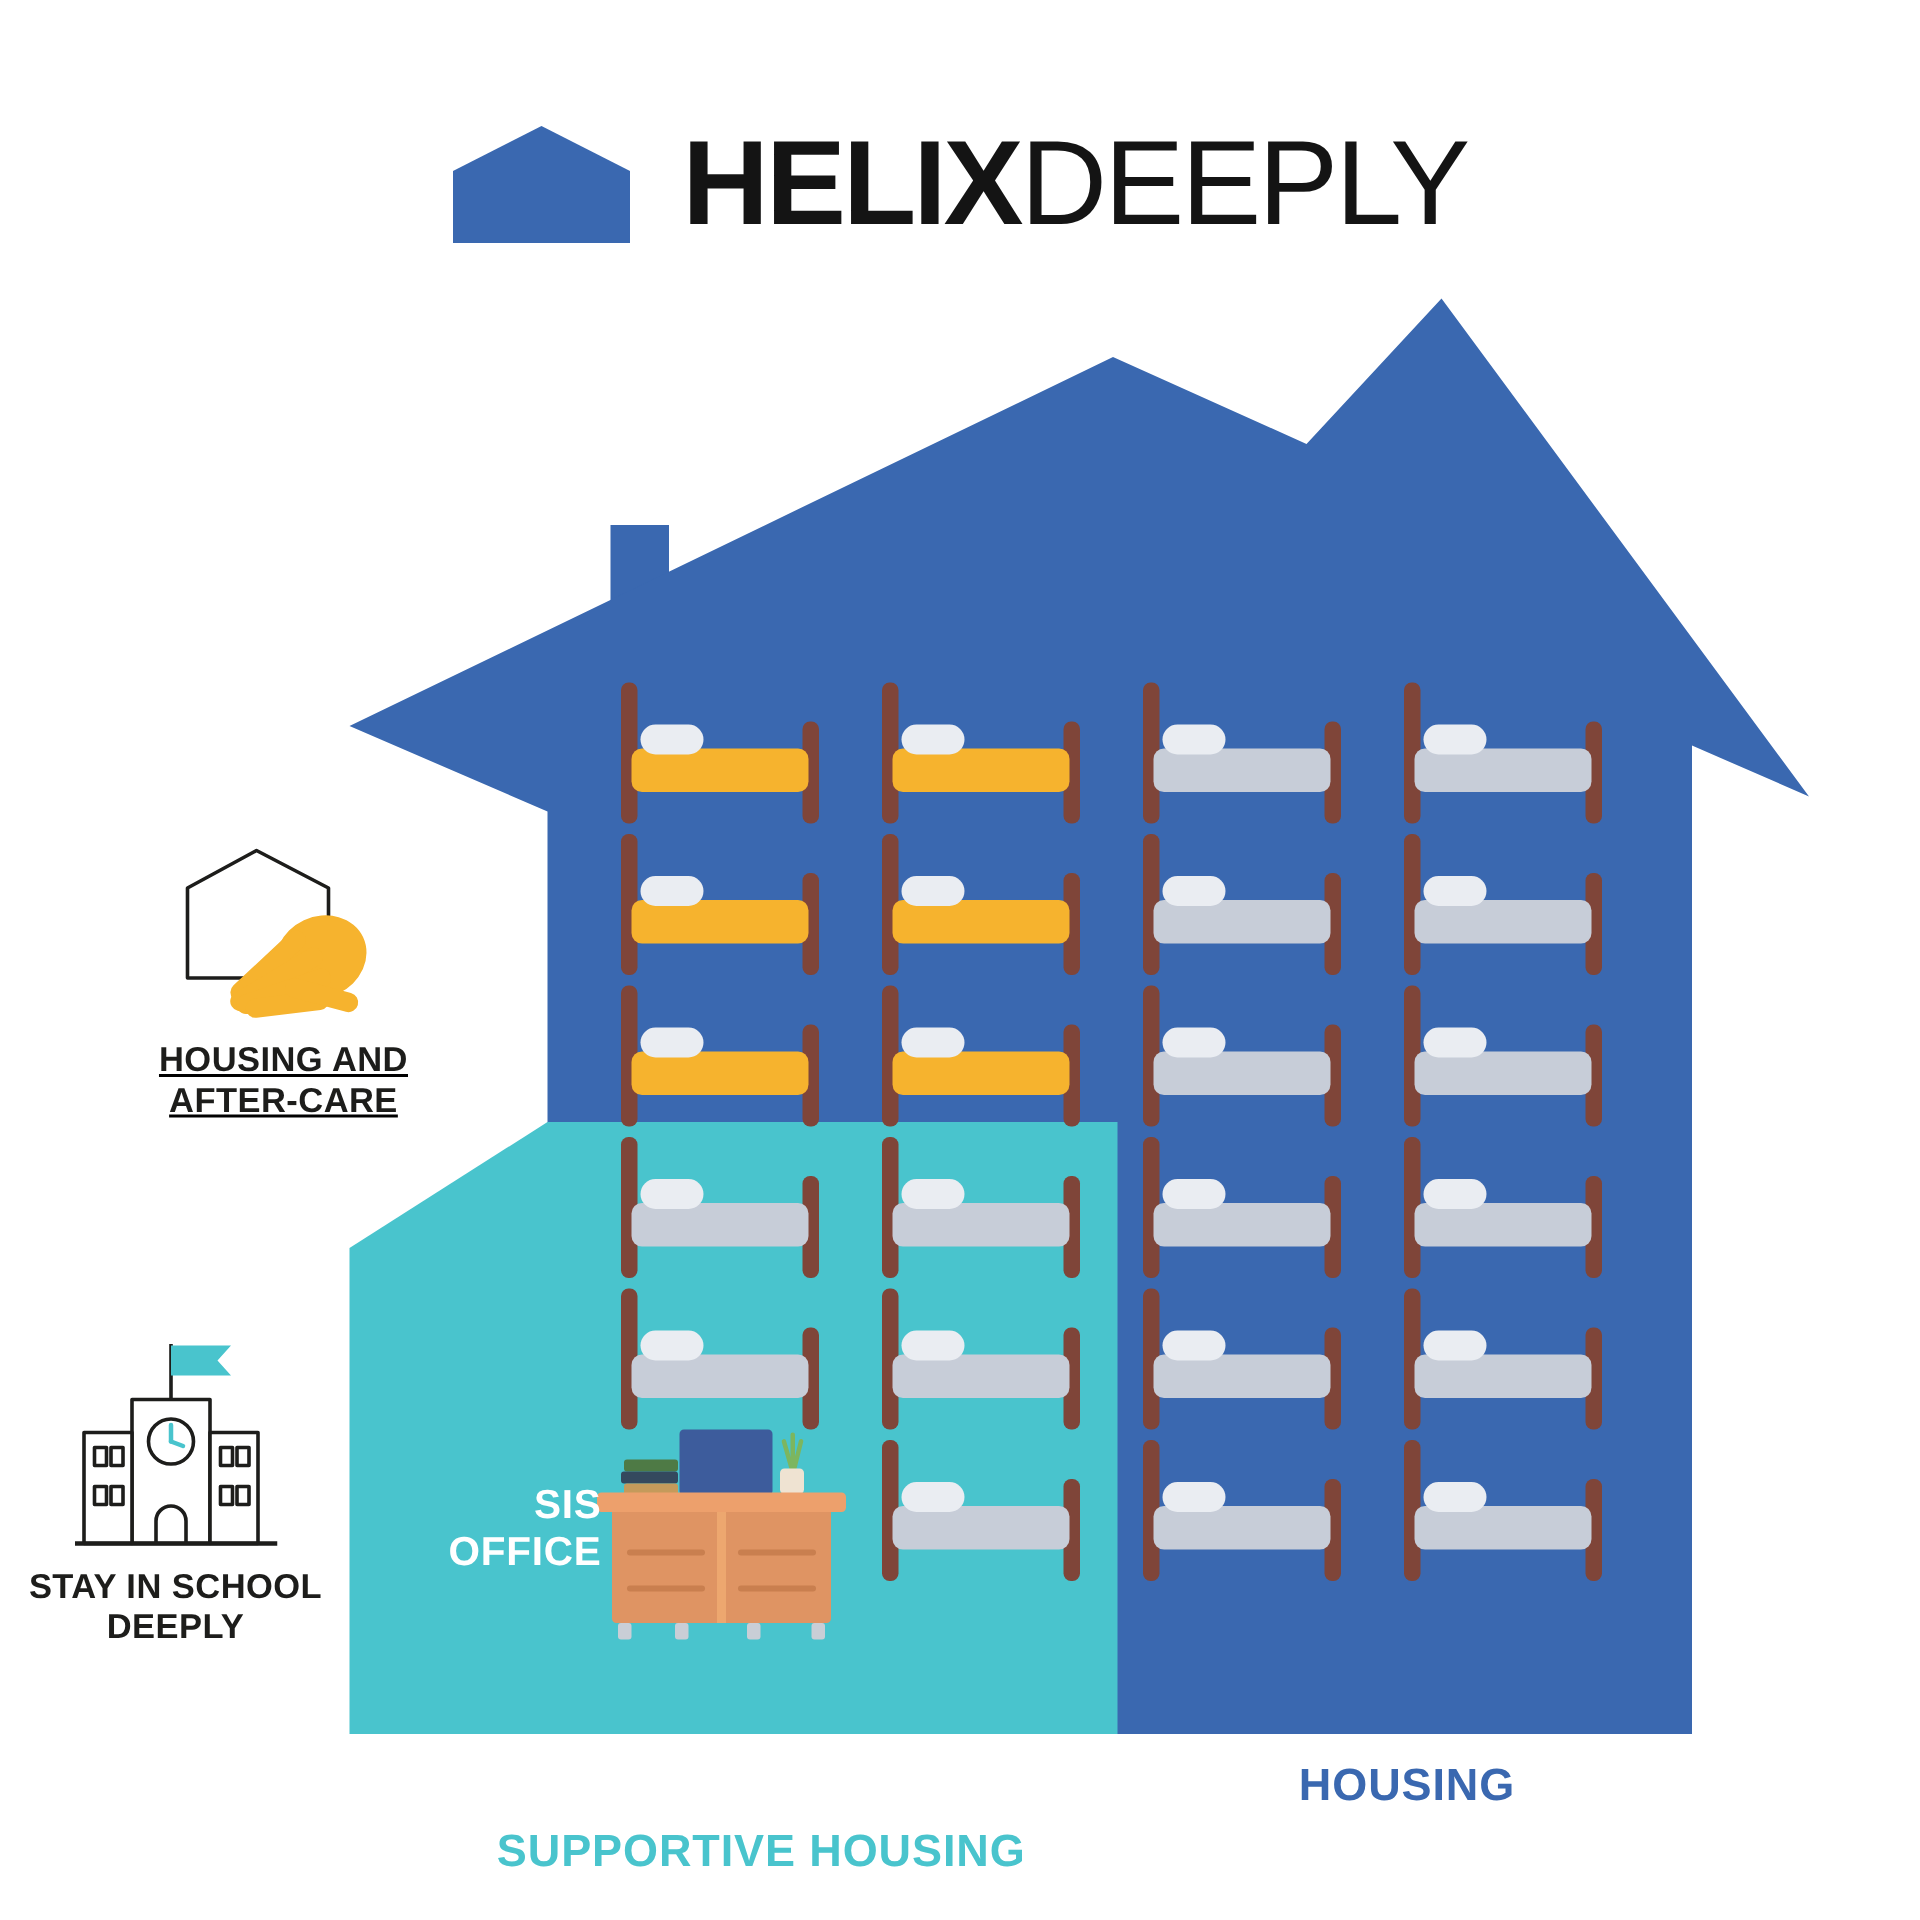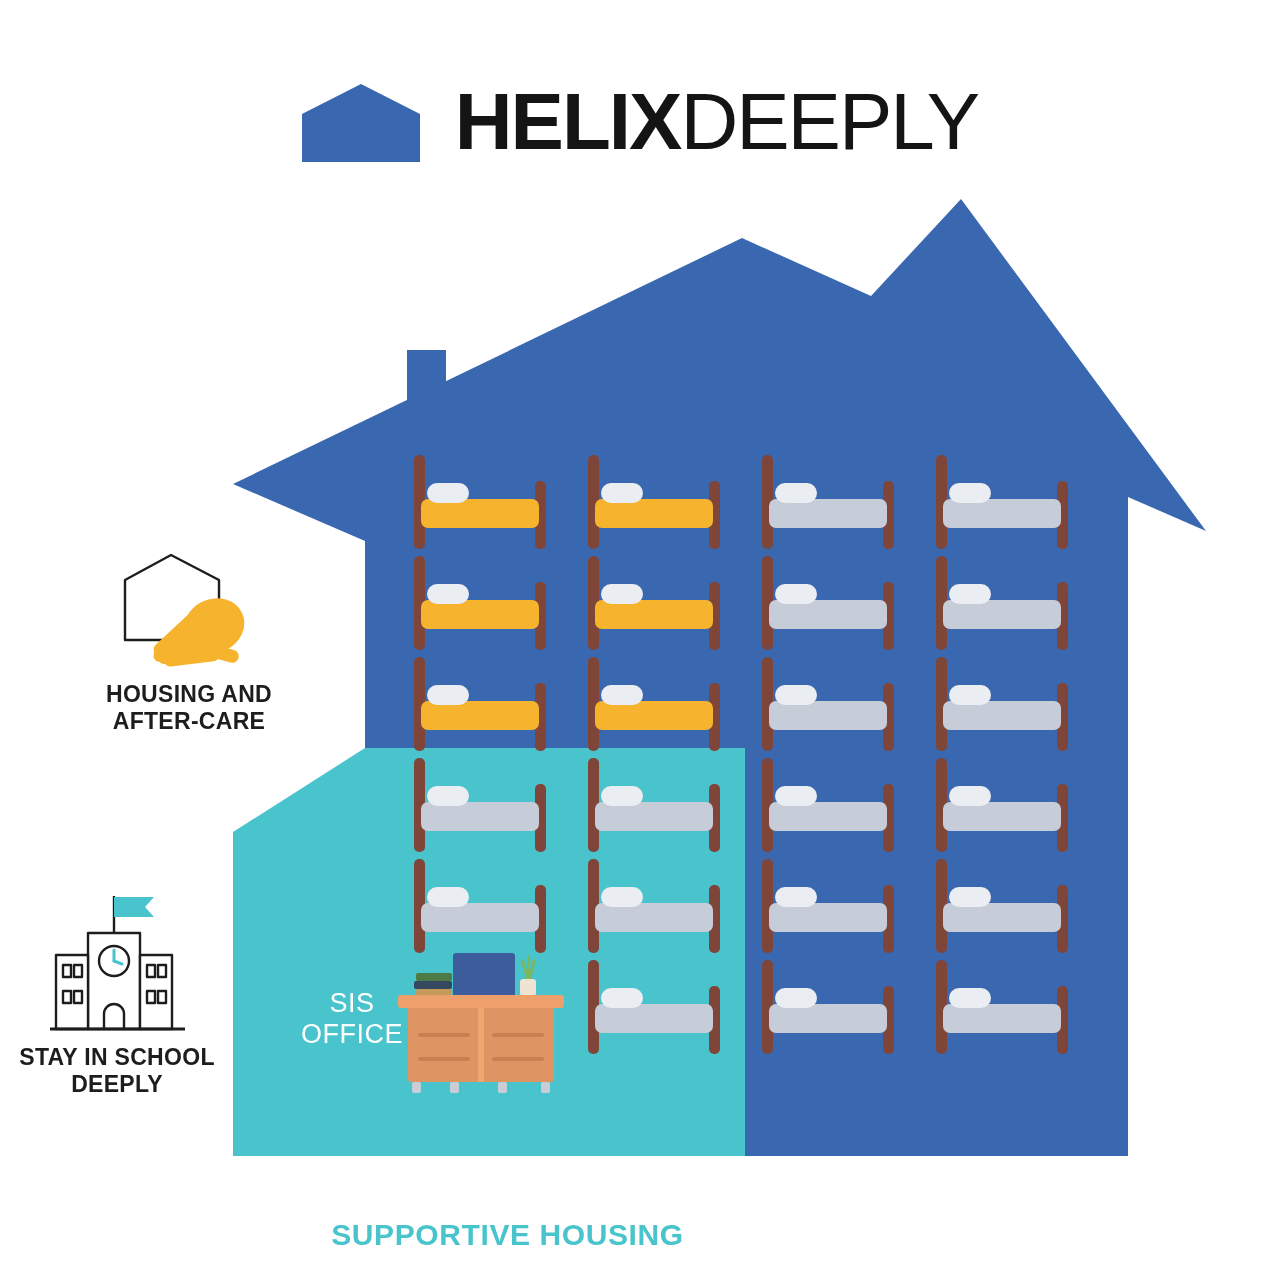--- a/index.html
+++ b/index.html
@@ -41,27 +41,27 @@
   .desk .dl1 { left:20px; top:88px; width:52px; height:4px; background:#C97F4F; border-radius:2px; }
   .desk .dl2 { left:20px; top:112px; width:52px; height:4px; background:#C97F4F; border-radius:2px; }
   .desk .dr1 { left:94px; top:88px; width:52px; height:4px; background:#C97F4F; border-radius:2px; }
   .desk .dr2 { left:94px; top:112px; width:52px; height:4px; background:#C97F4F; border-radius:2px; }
   .desk .leg1 { left:14px; top:137px; width:9px; height:11px; background:#C9CED6; border-radius:2px; }
   .desk .leg2 { left:52px; top:137px; width:9px; height:11px; background:#C9CED6; border-radius:2px; }
   .desk .leg3 { left:100px; top:137px; width:9px; height:11px; background:#C9CED6; border-radius:2px; }
   .desk .leg4 { left:143px; top:137px; width:9px; height:11px; background:#C9CED6; border-radius:2px; }
 
   
-  .sis-label { position:absolute; left:292px; top:988px; width:120px; z-index:4;
-               text-align:center; color:var(--sis-label-white); font-weight:400;
+  .sis-label { position:absolute; left:281px; top:988px; width:120px; z-index:4;
+               text-align:right; color:var(--sis-label-white); font-weight:700;
                font-size:27px; line-height:1.15; letter-spacing:0.5px; }
   .sis-label span { display:block; }
 
   .legend { position:absolute; display:flex; flex-direction:column; align-items:center; z-index:5; }
-  .legend-top { left:48px; top:548px; width:282px; }
+  .legend-top { left:48px; top:560px; width:282px;text-decoration:underline; }
   .legend-bottom { left:0px; top:891px; width:234px; }
   .legend .ltext { margin-top:8px; text-align:center; color:var(--text-dark);
                    font-weight:700; font-size:23px; line-height:1.18; letter-spacing:0.3px; }
   .legend .ltext span { display:block; }
 
   .caption { position:absolute; top:1172px; text-align:center; font-weight:700;
              font-size:30px; line-height:1.25; letter-spacing:0.6px; z-index:5; }
   .caption span { display:block; }
   .caption-supportive { left:240px; width:535px; color:var(--supportive-teal);margin-top:44px; }
   .caption-affordable { left:742px; width:392px; color:var(--house-blue); }
@@ -298,15 +298,16 @@
     <p class="ltext">
       <span>STAY IN SCHOOL</span>
       <span>DEEPLY</span>
     </p>
   </div>
 
   <div class="caption caption-supportive">
     <span>SUPPORTIVE HOUSING</span>
   </div>
   <div class="caption caption-affordable">
+    <span>HOUSING</span>
   </div>
 
 </div>
 
 </body></html>

